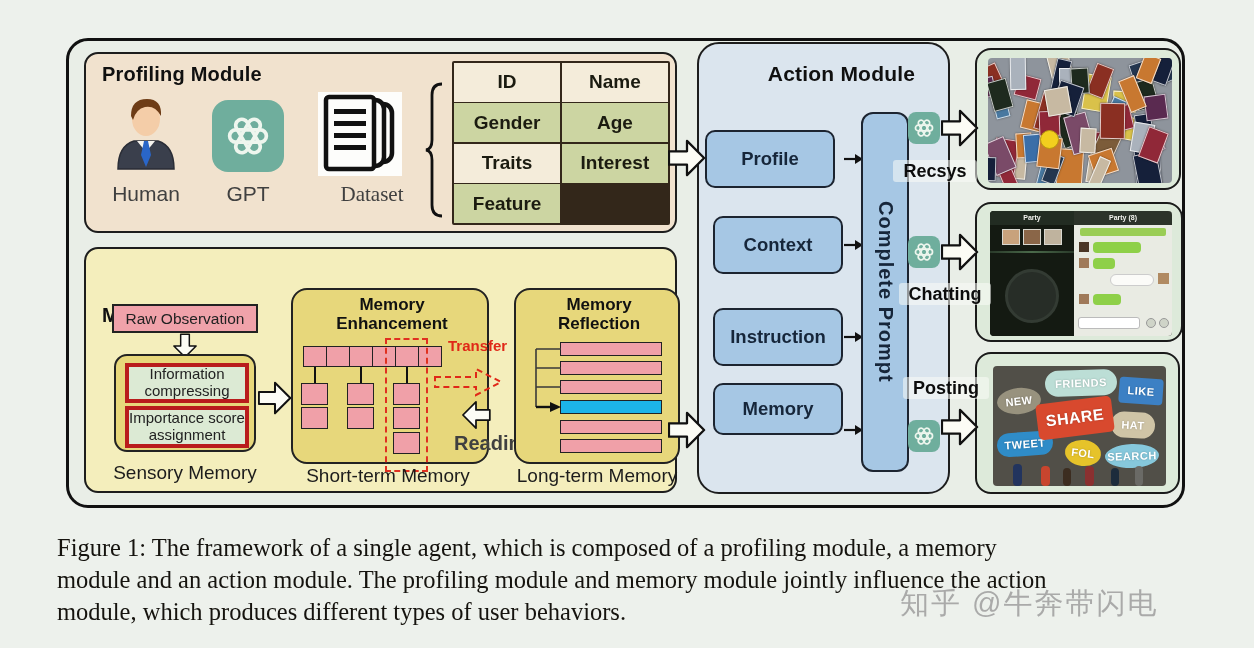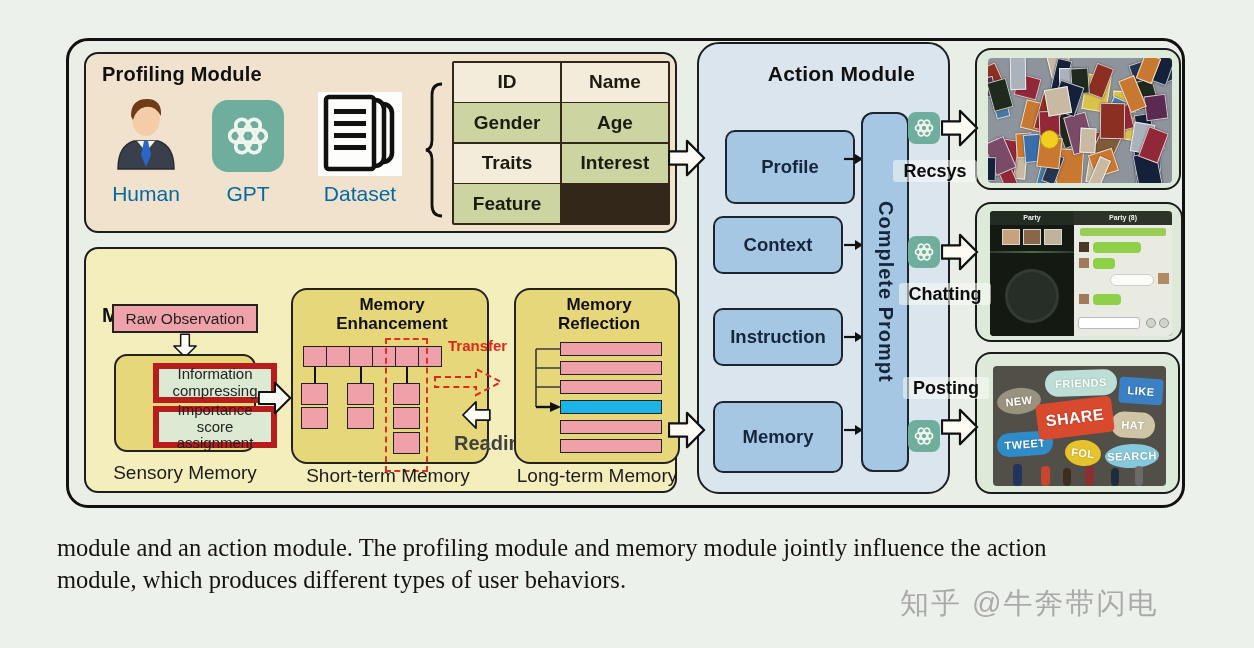--- a/index.html
+++ b/index.html
@@ -10,34 +10,34 @@
 
   
   .outer{left:66px;top:38px;width:1119px;height:470px;background:#e9eee7;border:3px solid #111;border-radius:22px;}
 
   
   .mod-title{font-weight:bold;font-size:20px;color:#101010;letter-spacing:.2px;}
   .profiling{left:84px;top:52px;width:593px;height:181px;background:#f1e2ce;border:2.5px solid #1d1d1d;border-radius:14px;}
   .memory{left:84px;top:247px;width:593px;height:246px;background:#f4eebc;border:2.5px solid #1d1d1d;border-radius:14px;}
   .action{left:697px;top:42px;width:253px;height:452px;background:#dbe5ee;border:2.5px solid #1d1d1d;border-radius:22px;}
 
-  .src-label{font-size:21px;color:#0369a1;}
+  .src-label{font-size:21px;color:#404040;}
   .gpt-chip{background:#6fae9d;border-radius:16px;}
   .gpt-chip-sm{background:#6fae9d;border-radius:8px;}
 
   
   .ptable{display:grid;grid-template-columns:1fr 1fr;grid-auto-rows:1fr;border:2.4px solid #33271a;background:#33271a;gap:1.6px;border-radius:2px;}
   .ptable .cell{display:flex;align-items:center;justify-content:center;font-size:19px;font-weight:600;color:#1b1b10;}
   .row-cream{background:#f4ecda;}
   .row-green{background:#ccd5a2;}
 
   
   .pinkbox{background:#f0a2aa;border:2px solid #222;}
   .innyellow{background:#e7d77b;border:2px solid #222;border-radius:13px;}
-  .greenbox{background:#dcead4;border:6px solid #b91c1c;font-size:15px;line-height:1.12;color:#222;font-weight:500;margin-left:28px;}
+  .greenbox{background:#dcead4;border:4px solid #b91c1c;font-size:15px;line-height:1.12;color:#222;font-weight:500;}
   .mem-label{font-size:19px;color:#1c1c1c;}
   .sub-title{font-weight:bold;font-size:17px;line-height:1.1;color:#111;}
   .sq{background:#f0a0a8;border:1.6px solid #222;}
   .bar{background:#f0a0a8;border:1.6px solid #222;}
   .bar.blue{background:#1cb4e8;}
   .dashred{border:2px dashed #e03020;}
   .xfer{color:#e02818;font-weight:bold;font-size:15px;}
   .read{color:#404040;font-weight:bold;font-size:20px;}
 
   
@@ -109,21 +109,21 @@
       <svg width="84" height="84" viewBox="0 0 84 84">
         <rect x="48" y="12" width="26" height="58" rx="9" fill="#fdfdfb" stroke="#111" stroke-width="4.5"></rect>
         <rect x="40" y="8" width="26" height="66" rx="9" fill="#fdfdfb" stroke="#111" stroke-width="4.5"></rect>
         <rect x="8" y="5" width="48" height="72" rx="3" fill="#fdfdfb" stroke="#111" stroke-width="4.5"></rect>
         <rect x="16" y="17" width="32" height="5" fill="#111"></rect>
         <rect x="16" y="29" width="32" height="5" fill="#111"></rect>
         <rect x="16" y="41" width="32" height="5" fill="#111"></rect>
         <rect x="16" y="53" width="32" height="5" fill="#111"></rect>
       </svg>
     </div>
-    <div class="ab ctr src-label" style="left:224px;top:128px;width:100px;">Dataset</div>
+    <div class="ab ctr src-label" style="left:236px;top:128px;width:100px;font-family:Liberation Serif, serif;">Dataset</div>
 
     <svg class="ab" style="left:338px;top:28px;" width="22" height="136" viewBox="0 0 22 136">
       <path d="M18,2 Q8,2 8,13 L8,58 Q8,67 2,68 Q8,69 8,78 L8,123 Q8,134 18,134" fill="none" stroke="#111" stroke-width="2.8"></path>
     </svg>
 
     <div class="ab ptable" style="left:366px;top:7px;width:218px;height:164px;">
       <div class="cell row-cream">ID</div>
       <div class="cell row-cream">Name</div>
       <div class="cell row-green">Gender</div>
       <div class="cell row-green">Age</div>
@@ -208,24 +208,24 @@
     <div class="ab ctr mem-label" style="left:412px;top:216px;width:198px;">Long-term Memory</div>
   </div>
 
   <svg class="ab" style="left:668px;top:408px;z-index:5;" width="38" height="44" viewBox="0 0 40 44">
       <use href="#harrow"></use>
     </svg>
 
   <div class="ab action">
     <div class="ab ctr mod-title" style="left:0;top:18px;width:253px;font-size:21px;padding-left:32px;">Action Module</div>
 
-    <div class="ab abox ctr" style="left:26px;top:86px;width:130px;height:74px;">Profile</div>
+    <div class="ab abox ctr" style="left:6px;top:86px;width:130px;height:58px;">Profile</div>
     <div class="ab abox ctr" style="left:14px;top:172px;width:130px;height:58px;">Context</div>
     <div class="ab abox ctr" style="left:14px;top:264px;width:130px;height:58px;">Instruction</div>
-    <div class="ab abox ctr" style="left:14px;top:357px;width:130px;height:72px;">Memory</div>
+    <div class="ab abox ctr" style="left:14px;top:339px;width:130px;height:52px;">Memory</div>
 
     <svg class="ab" style="left:145px;top:109px;" width="20" height="12" viewBox="0 0 20 12">
         <use href="#smarrow"></use>
       </svg>
     <svg class="ab" style="left:145px;top:195px;" width="20" height="12" viewBox="0 0 20 12">
         <use href="#smarrow"></use>
       </svg>
     <svg class="ab" style="left:145px;top:287px;" width="20" height="12" viewBox="0 0 20 12">
         <use href="#smarrow"></use>
       </svg>
@@ -375,18 +375,19 @@
       <div class="hand" style="left:20px;top:98px;width:9px;height:22px;background:#22345e;"></div>
       <div class="hand" style="left:48px;top:100px;width:9px;height:20px;background:#c8452e;"></div>
       <div class="hand" style="left:70px;top:102px;width:8px;height:18px;background:#3c2d20;"></div>
       <div class="hand" style="left:92px;top:100px;width:9px;height:20px;background:#8a3030;"></div>
       <div class="hand" style="left:118px;top:102px;width:8px;height:18px;background:#1c2c3c;"></div>
       <div class="hand" style="left:142px;top:100px;width:8px;height:20px;background:#6a6a66;"></div>
     </div>
   </div>
 
   <div class="ab caption" style="left:57px;top:532px;">
+    <div>Figure 1: The framework of a single agent, which is composed of a profiling module, a memory</div>
     <div>module and an action module. The profiling module and memory module jointly influence the action</div>
     <div>module, which produces different types of user behaviors.</div>
   </div>
   <div class="ab watermark" style="left:900px;top:584px;z-index:9;">知乎 @牛奔带闪电</div>
 
 </div>
 
 </body></html>

